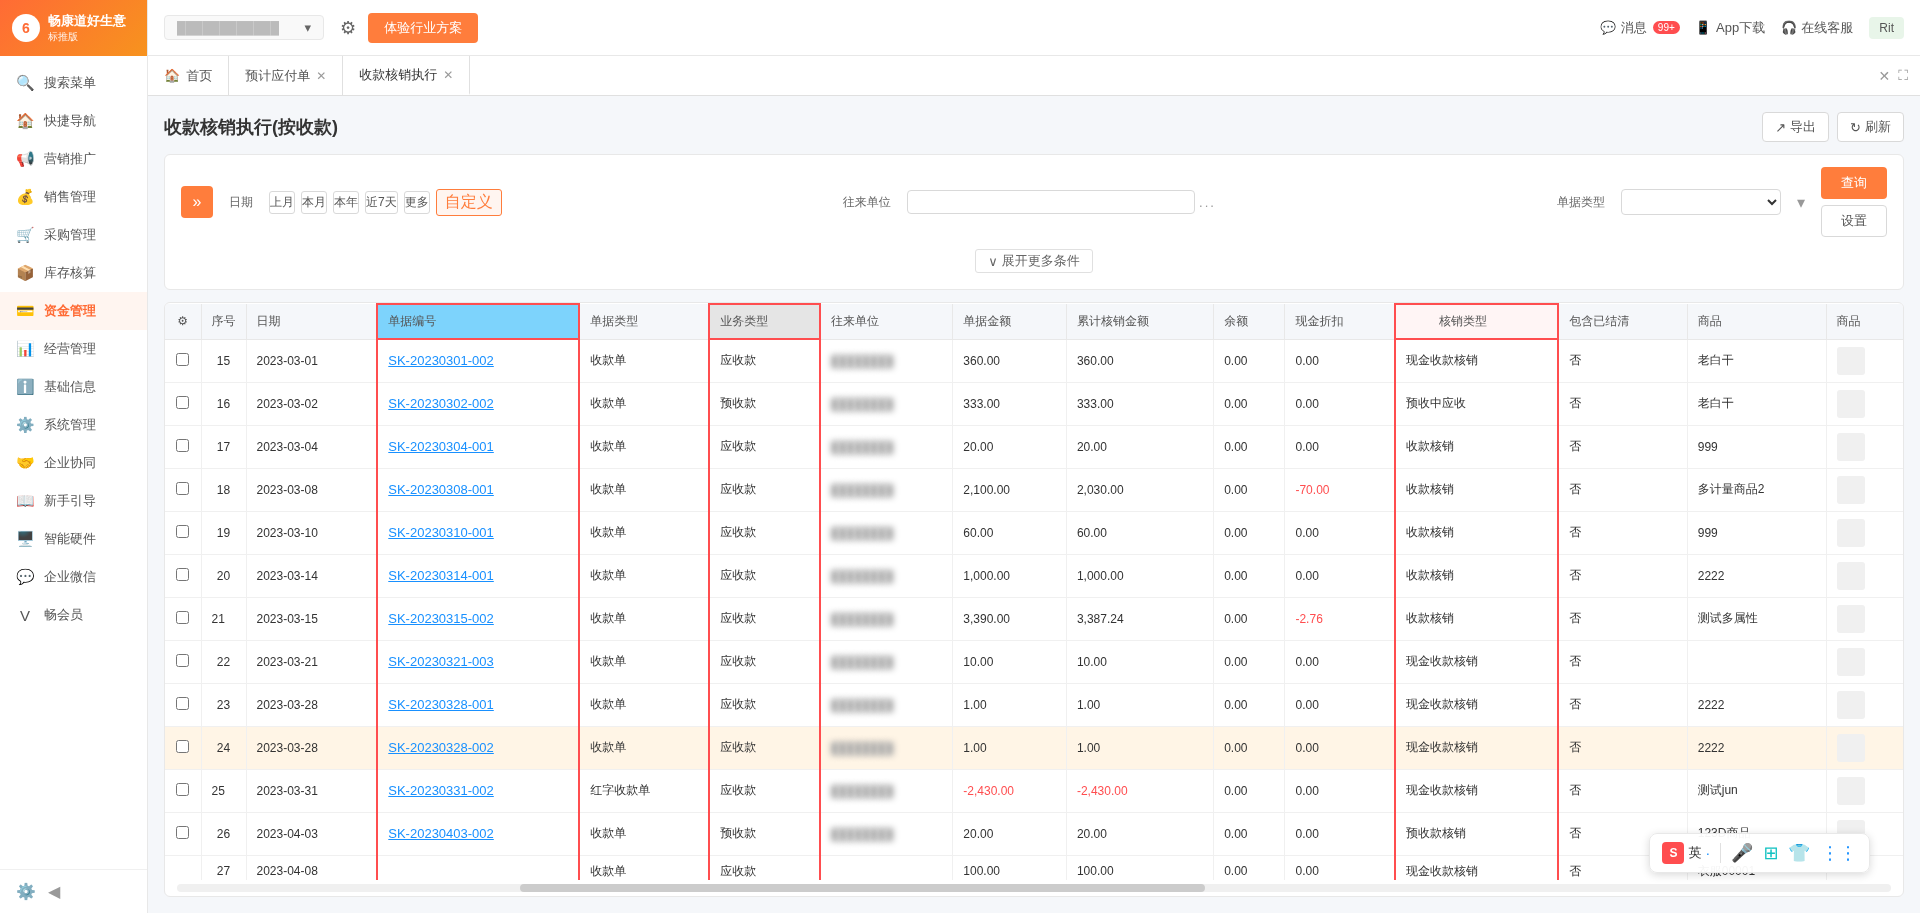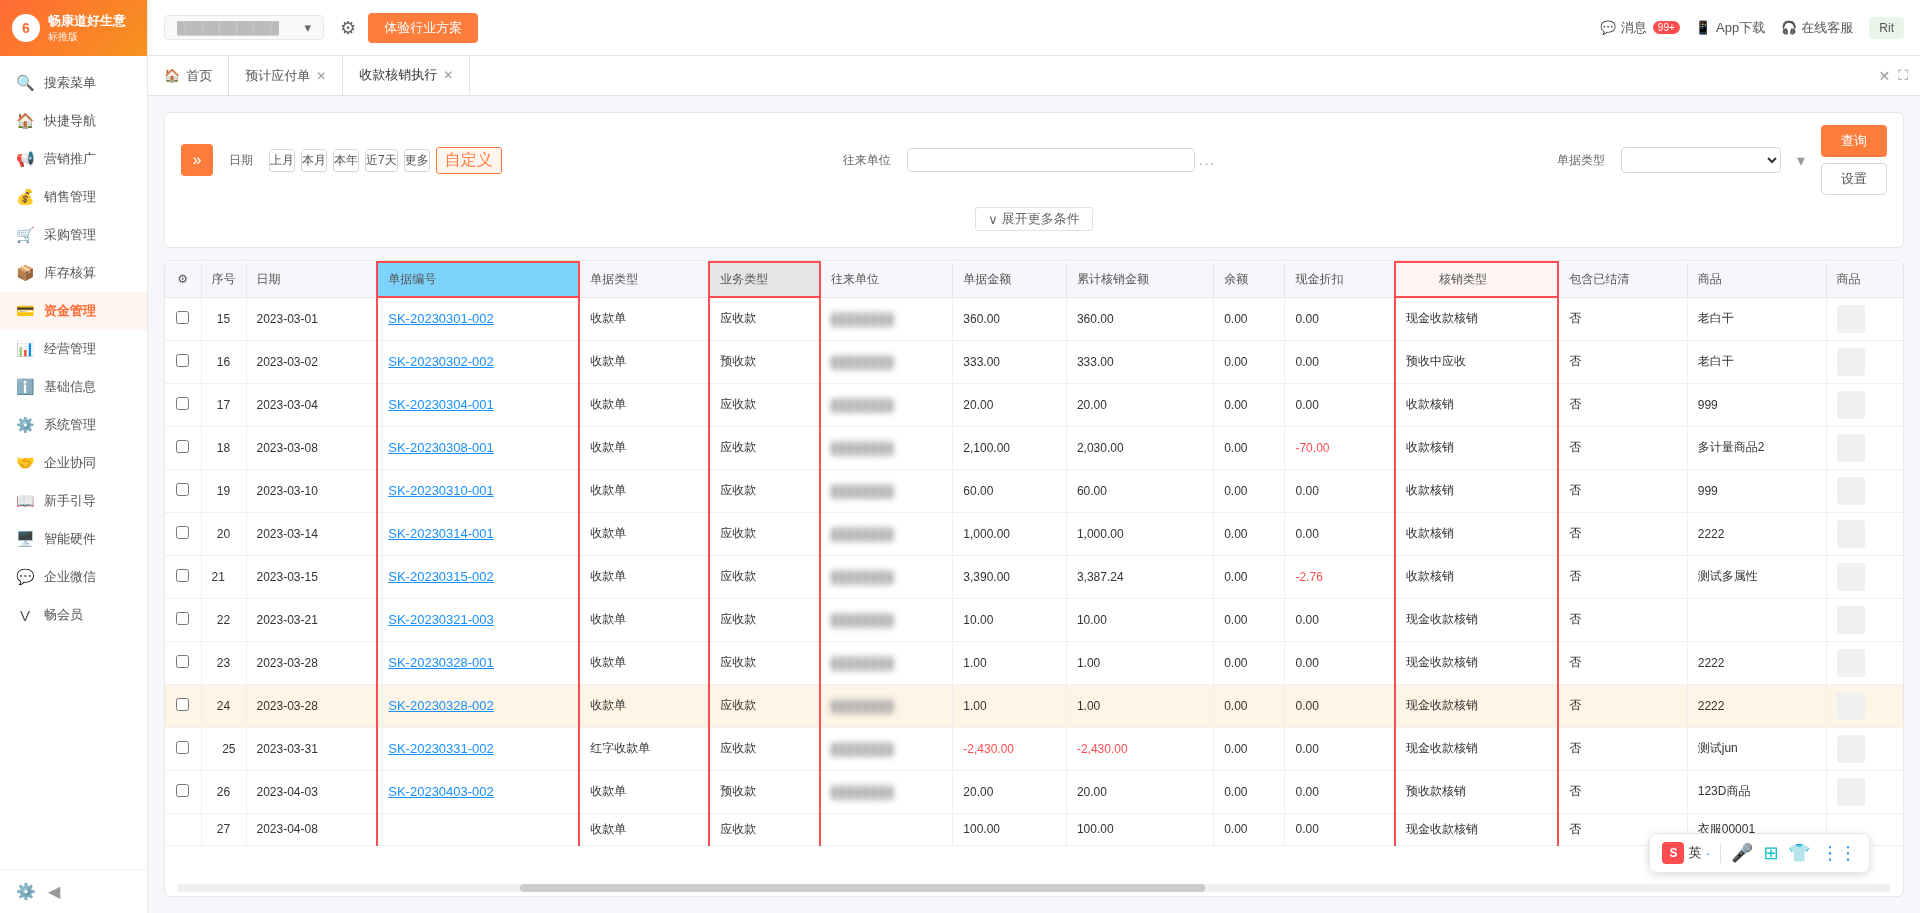--- a/index.html
+++ b/index.html
@@ -461,20 +461,33 @@
       <span class="tab-close">✕</span>
     </div>
     <div class="tabbar-actions">
       <span class="tabbar-action-icon">✕</span>
       <span class="tabbar-action-icon">⛶</span>
     </div>
   </div>
 
   <div class="page">
 
+    <div class="page-header">
+      <div class="page-title">收款核销执行(按收款)</div>
+      <div class="page-header-actions">
+        <button class="btn-outline">
+          <span>↗</span>
+          <span>导出</span>
+        </button>
+        <button class="btn-outline">
+          <span>↻</span>
+          <span>刷新</span>
+        </button>
+      </div>
+    </div>
 
     <div class="filter-bar">
       <div class="filter-row">
 
         <div style="width:32px;height:32px;background:#ff7d3c;border-radius:4px;display:flex;align-items:center;justify-content:center;cursor:pointer;color:#fff;font-size:16px;">»</div>
 
         <span class="filter-label">日期</span>
         <div class="filter-date-options">
           <button class="filter-date-btn">上月</button>
           <button class="filter-date-btn">本月</button>
@@ -721,21 +734,21 @@
       <td class="">0.00</td>
       <td style="border-left:2px solid #ff4d4f;border-right:2px solid #ff4d4f;">现金收款核销</td>
       <td>否</td>
       <td>2222</td>
       <td>
                   <div style="width:28px;height:28px;background:#f0f0f0;border-radius:3px;"></div>
                 </td>
     </tr>
               <tr>
       <td style="text-align:center;"><input type="checkbox" style=""></td>
-      <td style="text-align:right;">25</td>
+      <td style="text-align:left;">25</td>
       <td>2023-03-31</td>
       <td style="border-left:2px solid #ff4d4f;border-right:2px solid #ff4d4f;"><span class="link-cell">SK-20230331-002</span></td>
       <td>红字收款单</td>
       <td style="border-left:2px solid #ff4d4f;border-right:2px solid #ff4d4f;">应收款</td>
       <td><span class="blurred">████████</span></td>
       <td class="negative">-2,430.00</td>
       <td class="negative">-2,430.00</td>
       <td>0.00</td>
       <td class="">0.00</td>
       <td style="border-left:2px solid #ff4d4f;border-right:2px solid #ff4d4f;">现金收款核销</td>

